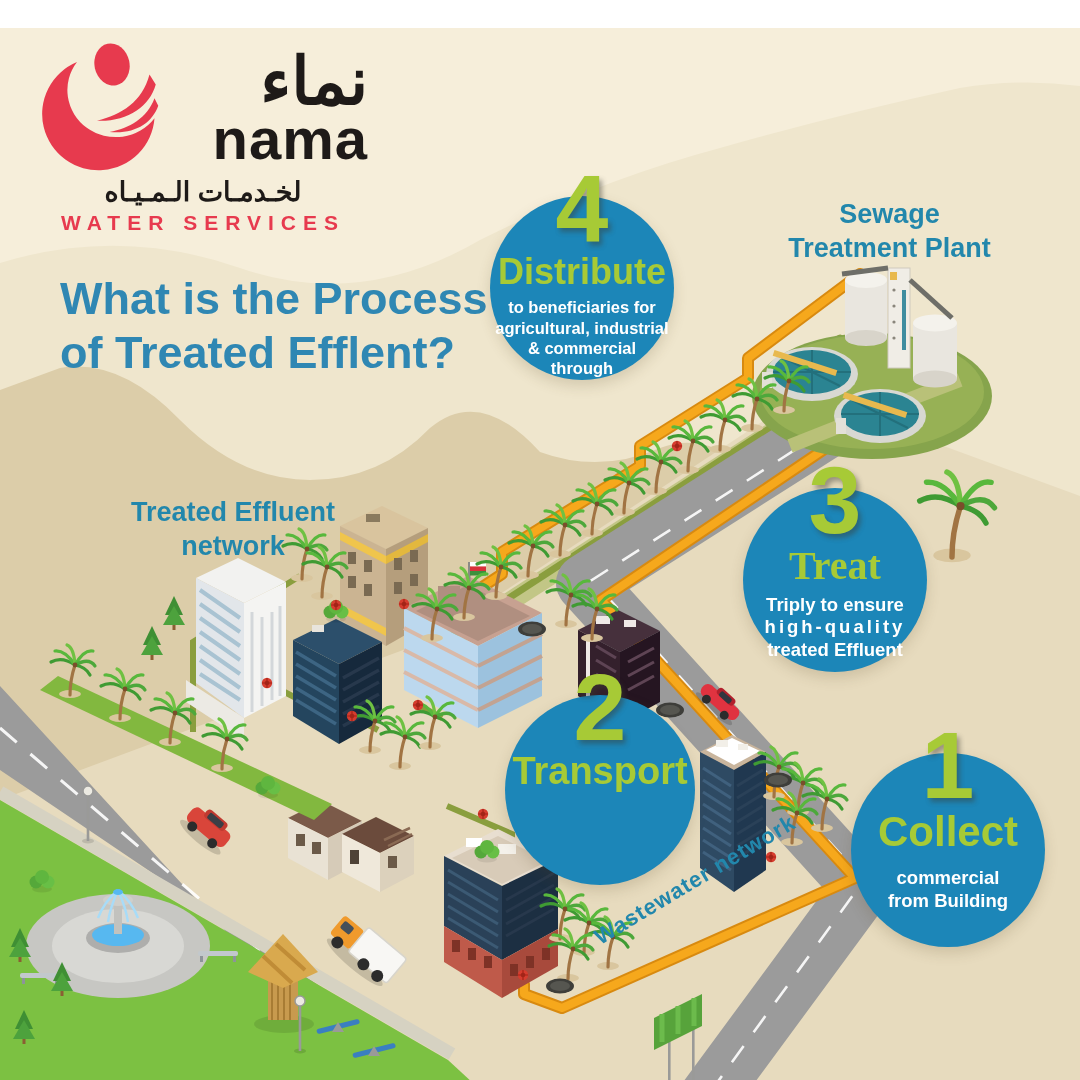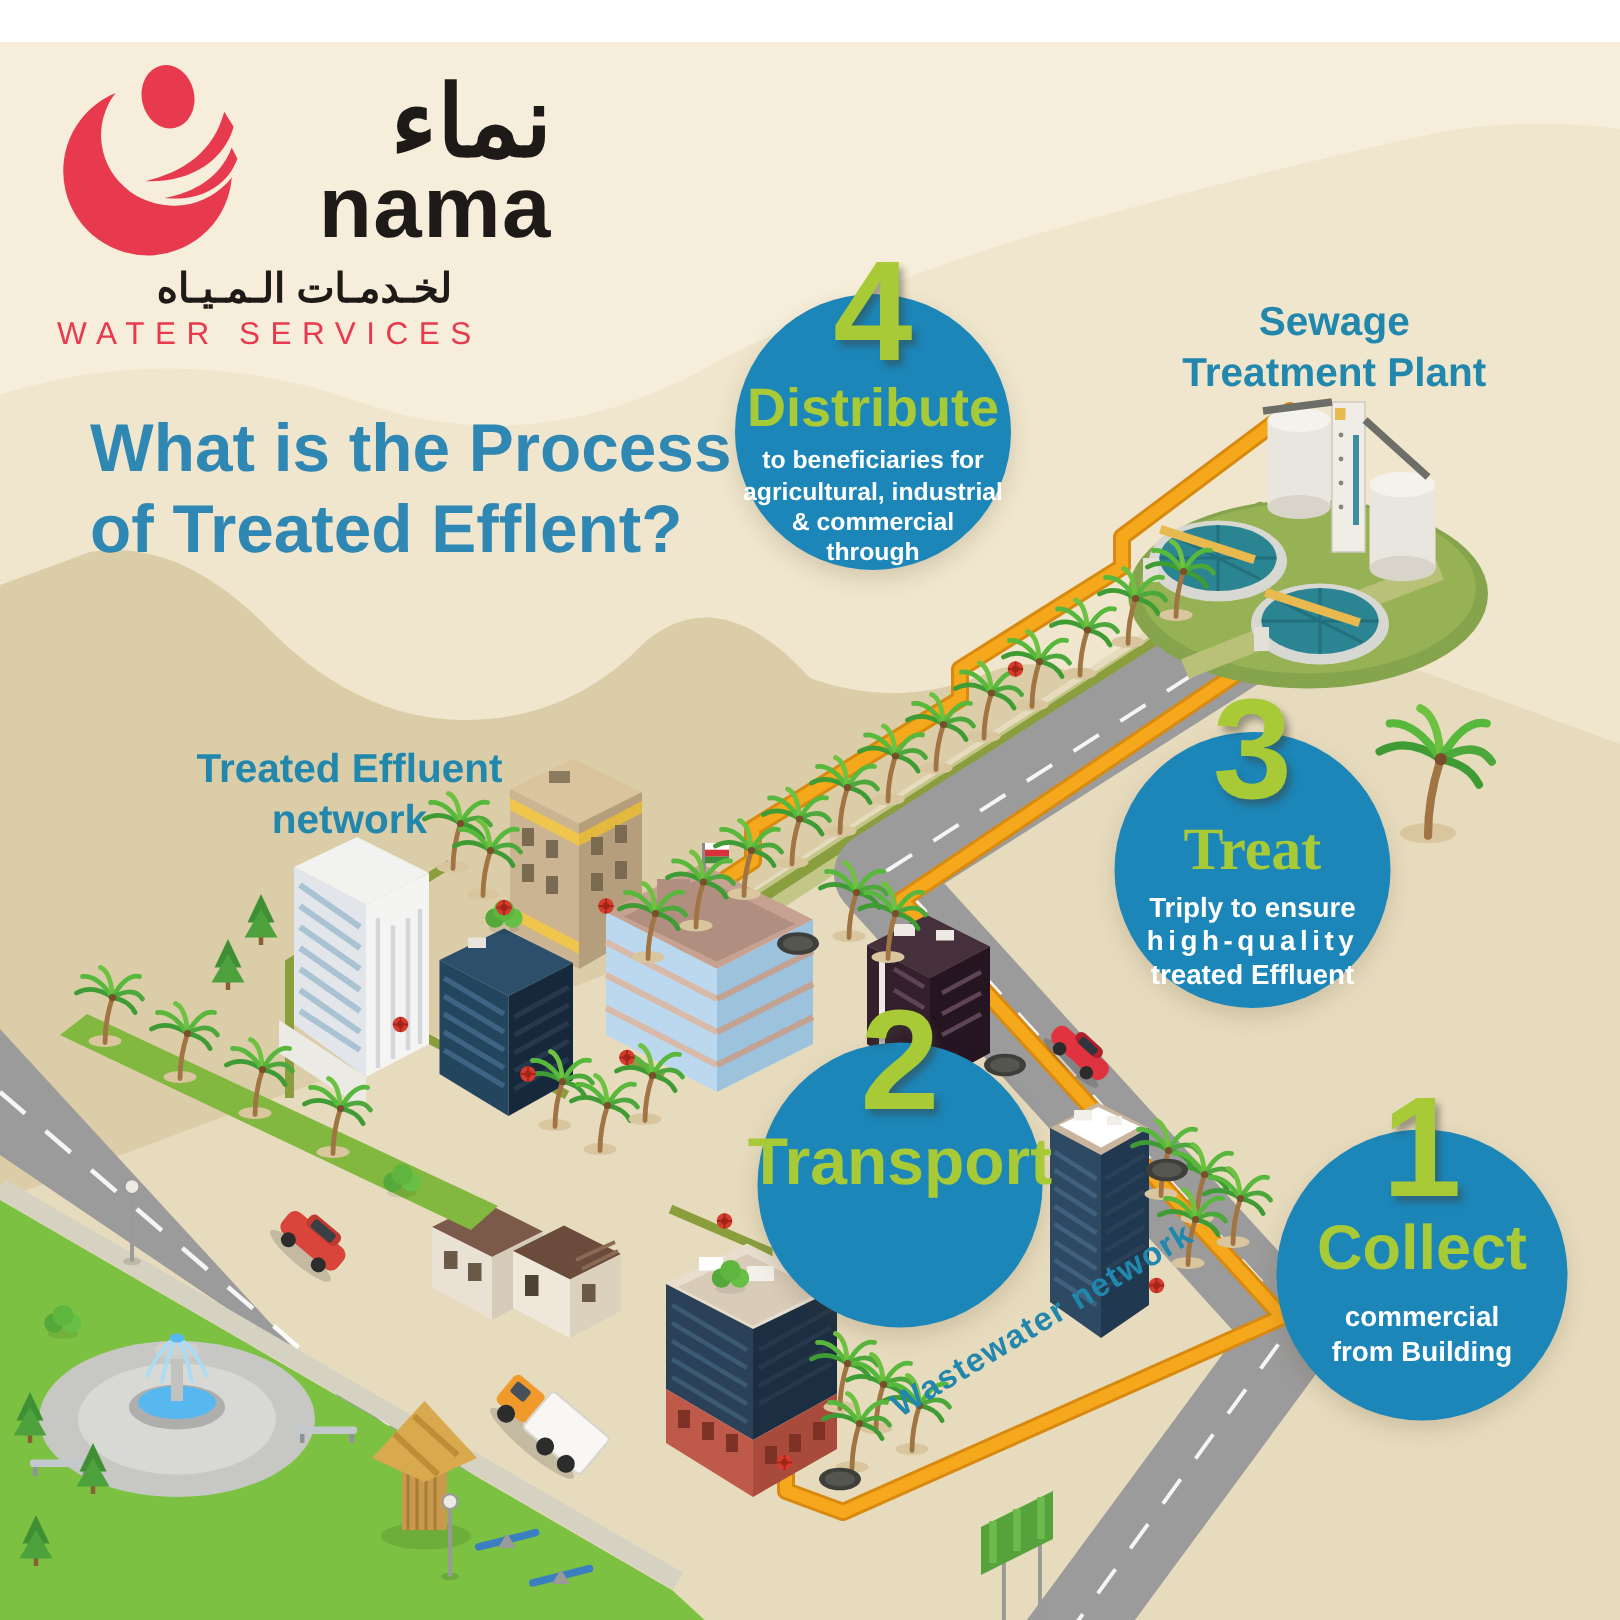--- a/index.html
+++ b/index.html
@@ -8,21 +8,21 @@
   #scene{position:absolute;left:0;top:0;}
   .abs{position:absolute;}
   
   #logo{left:38px;top:14px;width:330px;}
   .logo-row{display:flex;align-items:flex-start;}
   .logo-mark{width:128px;height:130px;flex:0 0 auto;}
   .logo-names{flex:1;text-align:right;padding-top:6px;}
   .brand-ar{font-size:66px;line-height:1;font-weight:700;color:#1e1a18;}
   .brand-en{font-size:58px;line-height:.85;font-weight:700;color:#1e1a18;letter-spacing:1px;}
   .logo-sub-ar{font-size:27px;font-weight:700;color:#1e1a18;text-align:center;margin-top:4px;letter-spacing:2px;}
-  .logo-sub-en{font-size:21px;font-weight:400;color:#e73a4e;letter-spacing:7px;margin-top:3px;}
+  .logo-sub-en{font-size:21px;font-weight:700;color:#e73a4e;text-align:center;letter-spacing:7px;margin-top:3px;}
   
   #title{left:60px;top:244px;width:470px;font-size:45px;line-height:1.2;font-weight:700;color:#2f87b3;}
   
   .scene-label{color:#2287ac;font-weight:600;text-align:center;line-height:1.25;}
   #plant-label{left:762px;top:170px;width:255px;font-size:27px;}
   #ten-label{left:88px;top:468px;width:290px;font-size:27px;}
   #wn-label{left:560px;top:838px;width:270px;font-size:22px;letter-spacing:1px;transform:rotate(-31deg);font-weight:600;}
   
   .step{border-radius:50%;background:#1c86b8;display:flex;flex-direction:column;align-items:center;text-align:center;box-shadow:0 6px 14px rgba(90,70,40,.18);}
   .step .num{font-size:95px;font-weight:700;color:#a7ca36;line-height:.82;margin-top:-26px;text-shadow:3px 4px 5px rgba(60,60,50,.45);}
@@ -482,21 +482,21 @@
   <div class="t" style="font-size:40px;font-family:Liberation Serif, serif;">Treat</div>
   <div class="d">
     <div>Triply to ensure</div>
     <div class="ls">high-quality</div>
     <div>treated Effluent</div>
   </div>
 </div>
 
 <div id="step2" class="abs step">
   <div class="num">2</div>
-  <div class="t" style="font-size:44px;">Transport</div>
+  <div class="t" style="font-size:38px;">Transport</div>
 </div>
 
 <div id="step1" class="abs step">
   <div class="num">1</div>
   <div class="t" style="font-size:42px;">Collect</div>
   <div class="d" style="margin-top:12px;">
     <div>commercial</div>
     <div>from Building</div>
   </div>
 </div>

